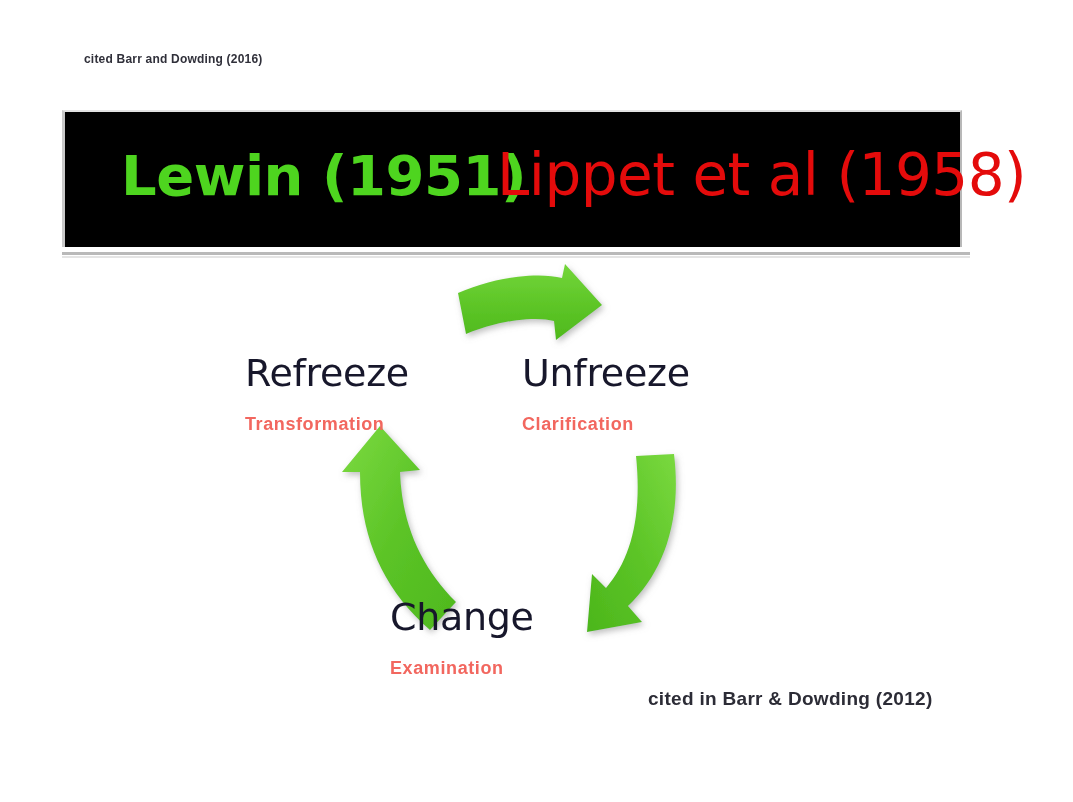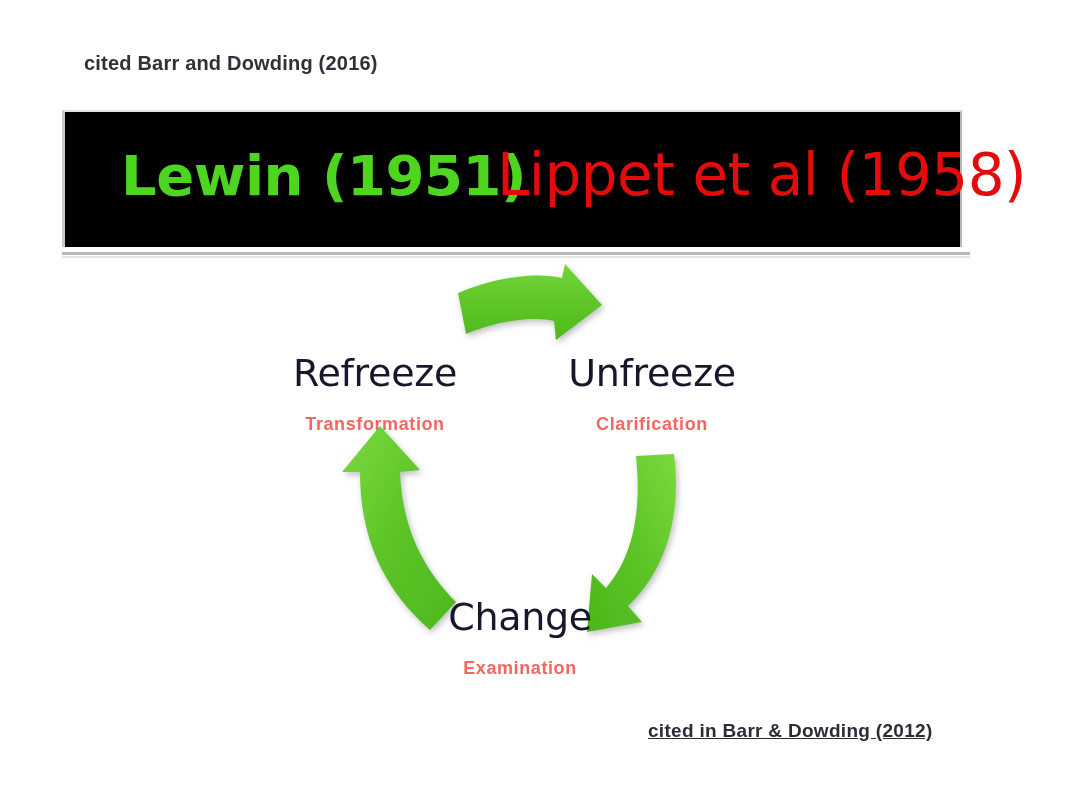--- a/index.html
+++ b/index.html
@@ -15,21 +15,21 @@
     font-family: "Liberation Sans", sans-serif;
     -webkit-font-smoothing: antialiased;
   }
 
   
   .top-citation {
     position: absolute;
     left: 84px;
     top: 52px;
     font-family: "Liberation Sans", sans-serif;
-    font-size: 20px;
+    font-size: 12px;
     font-weight: 700;
     letter-spacing: 0.2px;
     color: #30303a;
     white-space: nowrap;
   }
 
   
   .banner {
     position: absolute;
     left: 62px;
@@ -95,21 +95,21 @@
     position: absolute;
     left: 0;
     top: 0;
     width: 560px;
     height: 430px;
     overflow: visible;
   }
 
   .node {
     position: absolute;
-    text-align: center;
+    text-align: left;
     white-space: nowrap;
   }
   .node-title {
     font-family: "DejaVu Sans", sans-serif;
     font-size: 38px;
     font-weight: 400;
     color: #17172b;
     line-height: 1.05;
     letter-spacing: -0.3px;
   }
@@ -123,28 +123,27 @@
   }
 
   .node-refreeze { left: -5px;  top: 96px;  width: 260px; }
   .node-unfreeze { left: 272px; top: 96px;  width: 260px; }
   .node-change   { left: 140px; top: 340px; width: 260px; }
 
   
   .bottom-citation {
     position: absolute;
     left: 648px;
-    top: 720px;
+    top: 688px;
     font-family: "Liberation Sans", sans-serif;
     font-size: 19px;
     font-weight: 700;
     color: #2c2c36;
     letter-spacing: 0.3px;
     white-space: nowrap;
-    text-decoration: underline;
   }
 </style>
 </head>
 <body>
 
 <div class="top-citation">cited Barr and Dowding (2016)</div>
 
 <div class="banner">
   <div class="banner-title banner-green">Lewin (1951)</div>
   <div class="banner-title banner-red">Lippet et al (1958)</div>

